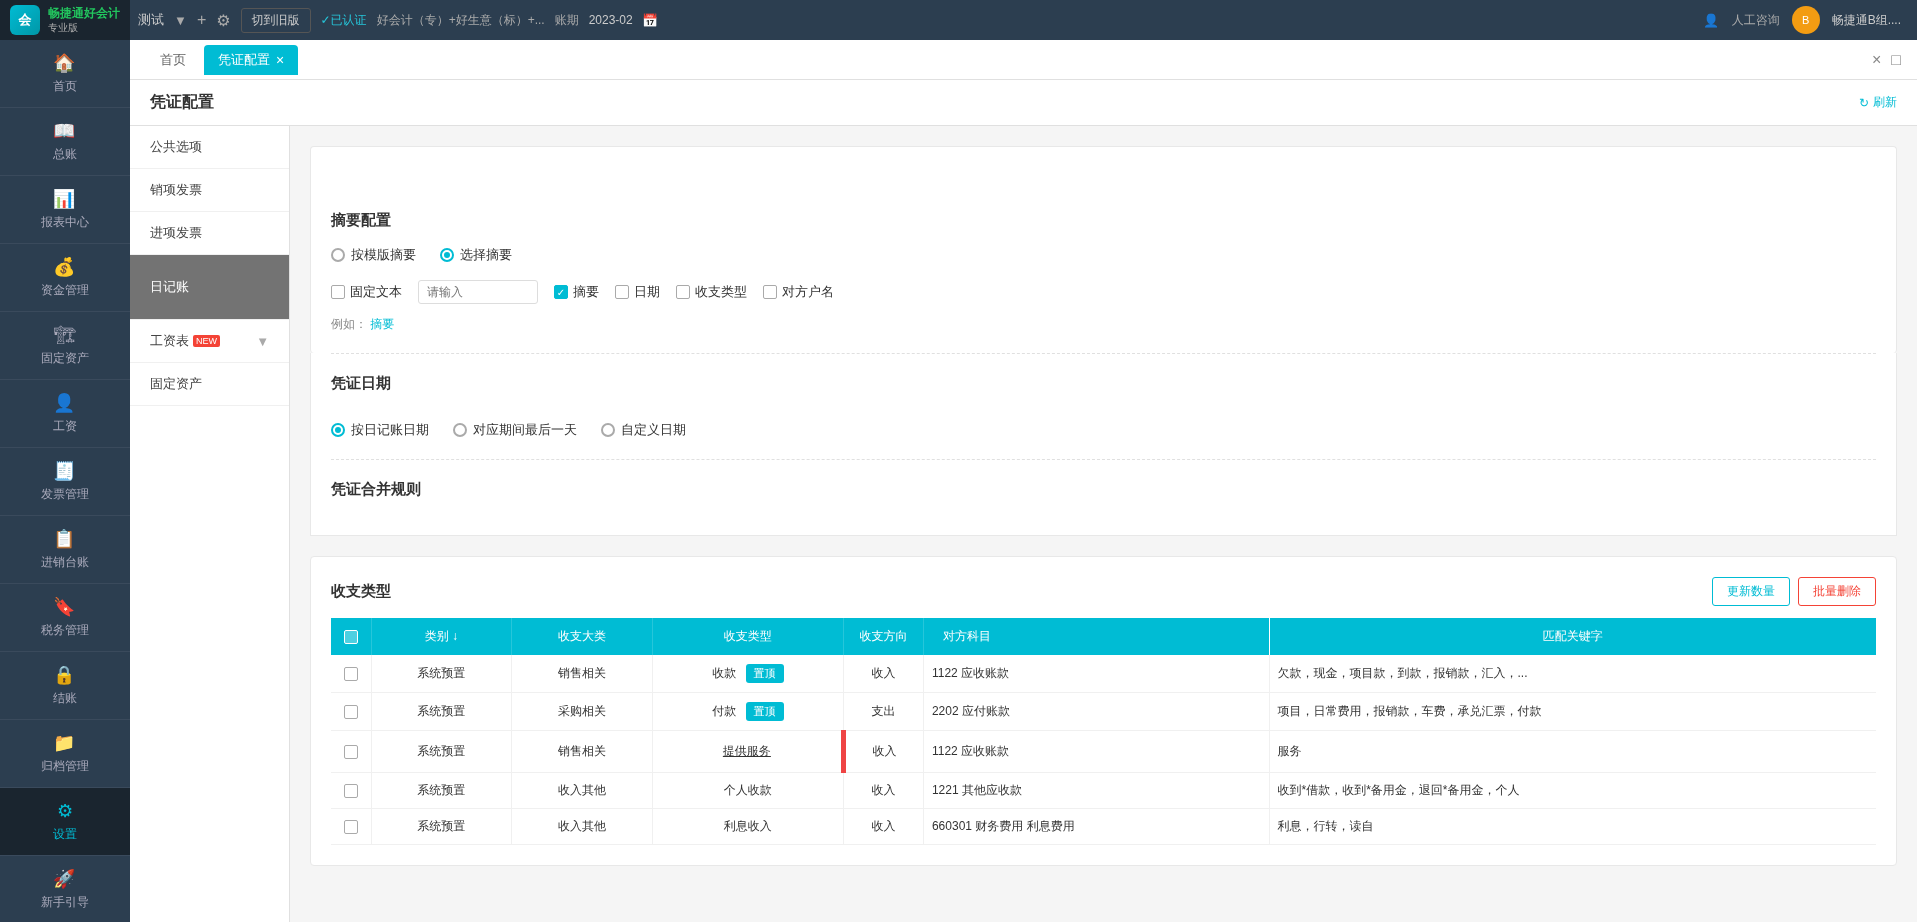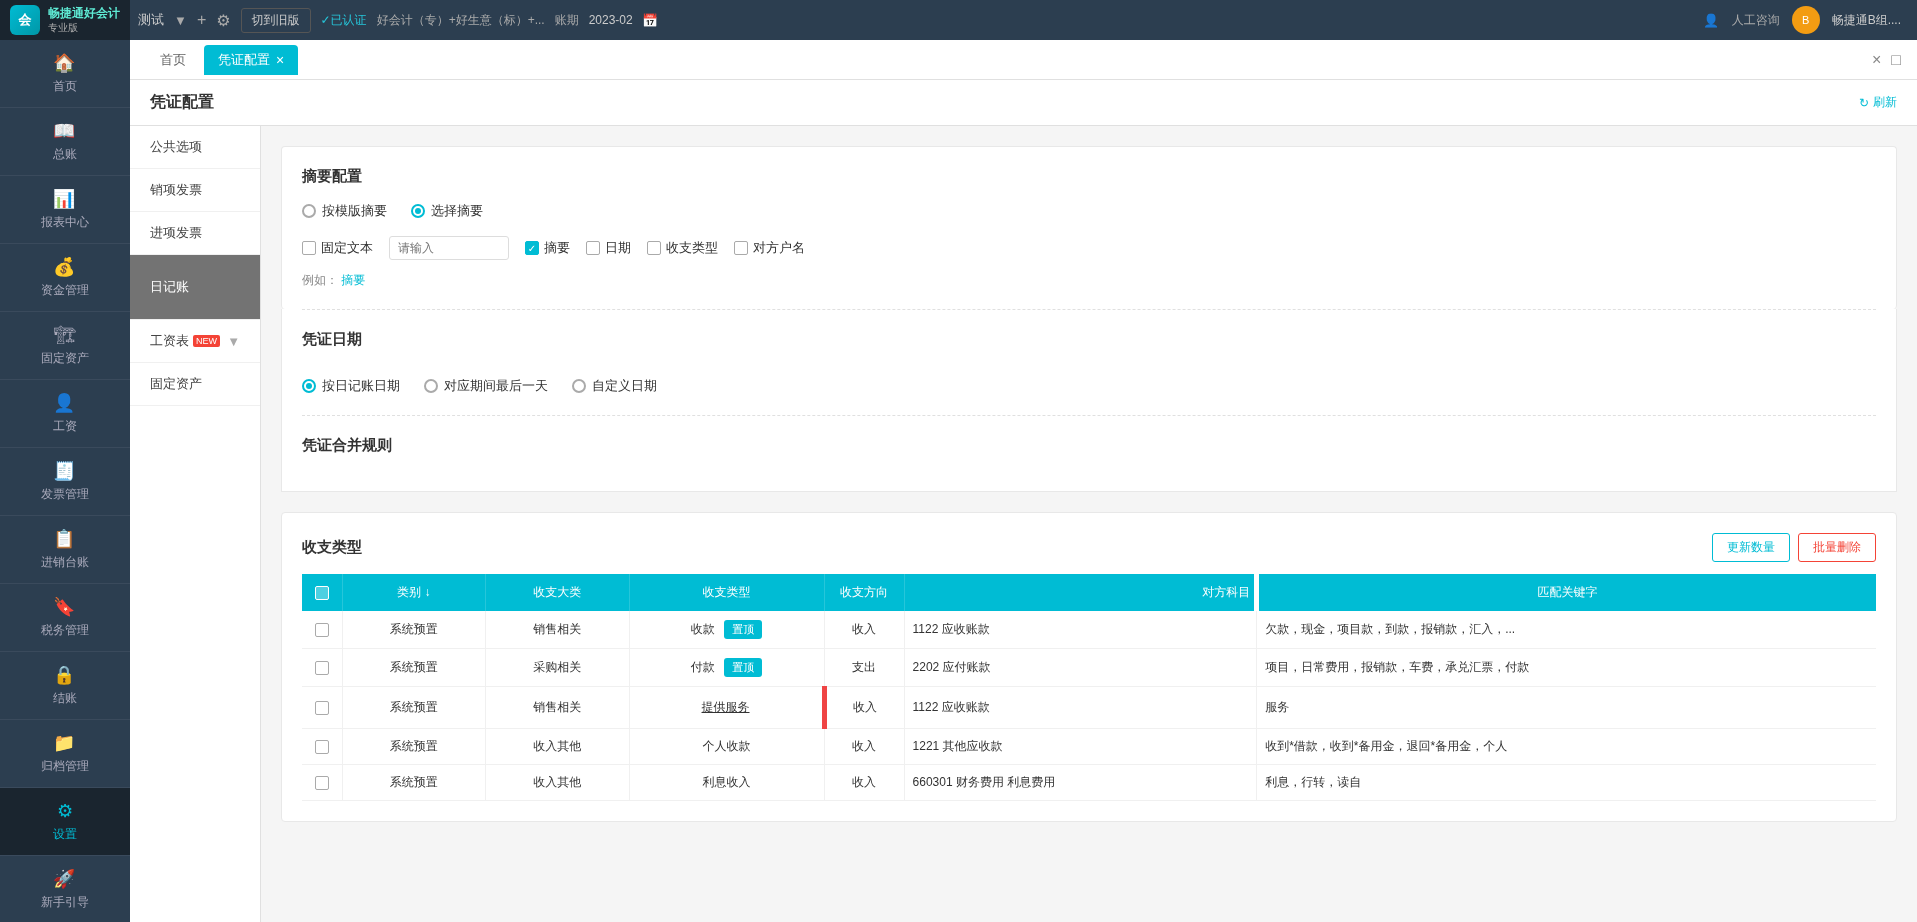--- a/index.html
+++ b/index.html
@@ -8,21 +8,21 @@
     
     .main-layout { display: flex; flex: 1; overflow: hidden; }
   </style>
 </head>
 <body>
 
 <div style="height:40px;background:#2c3e50;display:flex;align-items:center;padding:0 0 0 0;color:#ccc;flex-shrink:0;">
   <div style="width:130px;height:40px;background:#1a252f;display:flex;align-items:center;padding:0 10px;gap:8px;flex-shrink:0;">
     <div style="width:30px;height:30px;background:linear-gradient(135deg,#00bcd4,#0097a7);border-radius:6px;display:flex;align-items:center;justify-content:center;color:white;font-size:13px;font-weight:bold;">会</div>
     <div>
-      <div style="color:#5eead4;font-size:12px;font-weight:bold;line-height:1.4;">畅捷通好会计</div>
+      <div style="color:#22c55e;font-size:12px;font-weight:bold;line-height:1.4;">畅捷通好会计</div>
       <div style="color:#aaa;font-size:10px;">专业版</div>
     </div>
   </div>
   <div style="display:flex;align-items:center;gap:10px;padding:0 8px;flex:1;">
     <span style="color:#ccc;font-size:13px;cursor:pointer;">测试</span>
     <span style="color:#aaa;cursor:pointer;">▼</span>
     <span style="color:#aaa;font-size:16px;cursor:pointer;">+</span>
     <span style="color:#aaa;font-size:16px;cursor:pointer;">⚙</span>
     <button style="background:transparent;border:1px solid #555;color:#ccc;padding:3px 10px;border-radius:3px;cursor:pointer;font-size:12px;">切到旧版</button>
     <span style="color:#26c6da;font-size:12px;">✓已认证</span>
@@ -116,21 +116,21 @@
     <div style="background:#fff;padding:12px 20px;border-bottom:1px solid #e0e0e0;display:flex;align-items:center;justify-content:space-between;">
       <span style="font-size:16px;font-weight:bold;color:#333;">凭证配置</span>
       <div style="color:#00bcd4;cursor:pointer;font-size:12px;display:flex;align-items:center;gap:4px;">
         <span>↻</span>
         <span>刷新</span>
       </div>
     </div>
 
     <div style="display:flex;flex:1;overflow:hidden;">
 
-      <div style="width:131px;background:#fff;border-right:1px solid #e0e0e0;flex-shrink:0;">
+      <div style="width:160px;background:#fff;border-right:1px solid #e0e0e0;flex-shrink:0;">
         <div style="padding:12px 20px;cursor:pointer;font-size:13px;color:#444;border-bottom:1px solid #f0f0f0;">
           <span>公共选项</span>
         </div>
         <div style="padding:12px 20px;cursor:pointer;font-size:13px;color:#444;border-bottom:1px solid #f0f0f0;">
           <span>销项发票</span>
         </div>
         <div style="padding:12px 20px;cursor:pointer;font-size:13px;color:#444;border-bottom:1px solid #f0f0f0;">
           <span>进项发票</span>
         </div>
         <div style="padding:23px 20px;cursor:pointer;font-size:13px;color:white;background:#737373;border-bottom:1px solid #f0f0f0;">
@@ -144,21 +144,21 @@
           <span style="color:#aaa;">▼</span>
         </div>
         <div style="padding:12px 20px;cursor:pointer;font-size:13px;color:#444;border-bottom:1px solid #f0f0f0;">
           <span>固定资产</span>
         </div>
       </div>
 
       <div style="flex:1;overflow-y:auto;padding:20px;background:#f5f5f5;">
 
         <div style="background:#fff;border-radius:4px;margin-bottom:0;padding:20px;border:1px solid #e8e8e8;border-bottom:none;">
-          <div style="font-size:15px;font-weight:bold;color:#333;margin-bottom:16px;">摘要配置</div>
+          <div style="font-size:15px;font-weight:bold;color:#333;margin-bottom:16px;margin-top:44px;">摘要配置</div>
 
           <div style="display:flex;gap:24px;align-items:center;margin-bottom:16px;">
             <div style="display:flex;align-items:center;gap:6px;cursor:pointer;">
               <div style="width:14px;height:14px;border-radius:50%;border:2px solid #aaa;display:flex;align-items:center;justify-content:center;"></div>
               <span style="font-size:13px;">按模版摘要</span>
             </div>
             <div style="display:flex;align-items:center;gap:6px;cursor:pointer;">
               <div style="width:14px;height:14px;border-radius:50%;border:2px solid #00bcd4;display:flex;align-items:center;justify-content:center;">
                 <div style="width:6px;height:6px;background:#00bcd4;border-radius:50%;"></div>
               </div>
@@ -248,21 +248,21 @@
                 </th>
                 <th style="padding:10px 8px;text-align:center;font-weight:normal;border-right:1px solid #26c6da;">
                   <span>收支大类</span>
                 </th>
                 <th style="padding:10px 8px;text-align:center;font-weight:normal;border-right:1px solid #26c6da;">
                   <span>收支类型</span>
                 </th>
                 <th style="padding:10px 8px;text-align:center;font-weight:normal;border-right:1px solid #26c6da;width:80px;">
                   <span>收支方向</span>
                 </th>
-                <th style="padding:10px 4px;text-align:right;font-weight:normal;border-right:5px solid #ffffff;">
+                <th style="padding:10px 19px;text-align:left;font-weight:normal;border-right:1px solid #ffffff;">
                   <span>对方科目</span>
                 </th>
                 <th style="padding:10px 8px;text-align:center;font-weight:normal;">
                   <span>匹配关键字</span>
                 </th>
               </tr>
             </thead>
             <tbody>
 
               <tr style="border-bottom:1px solid #f0f0f0;">

